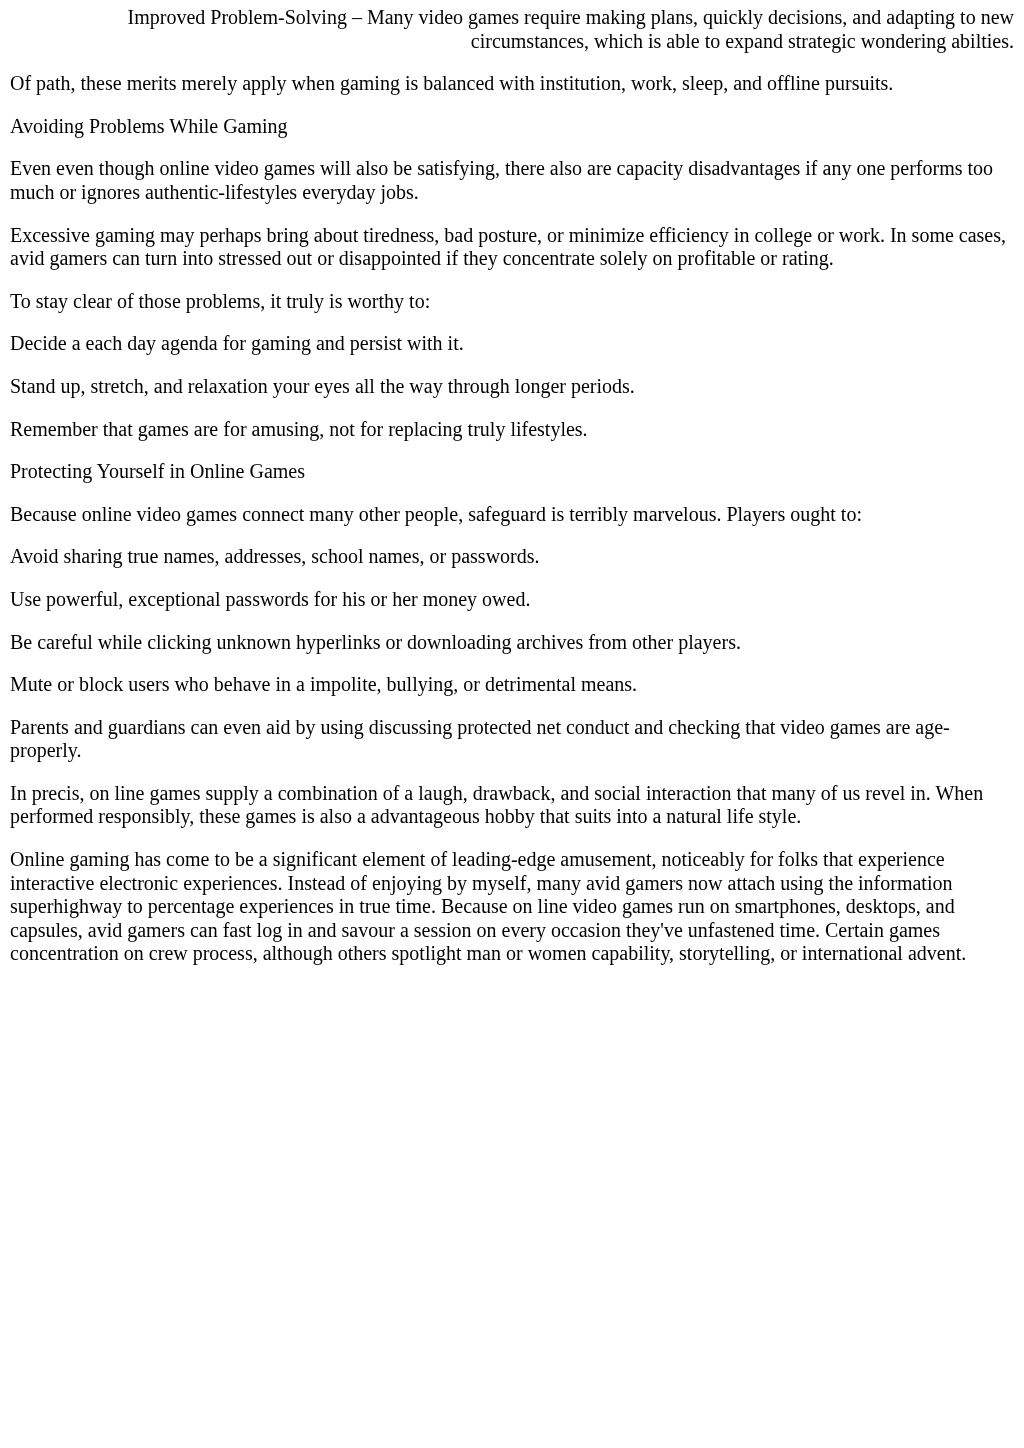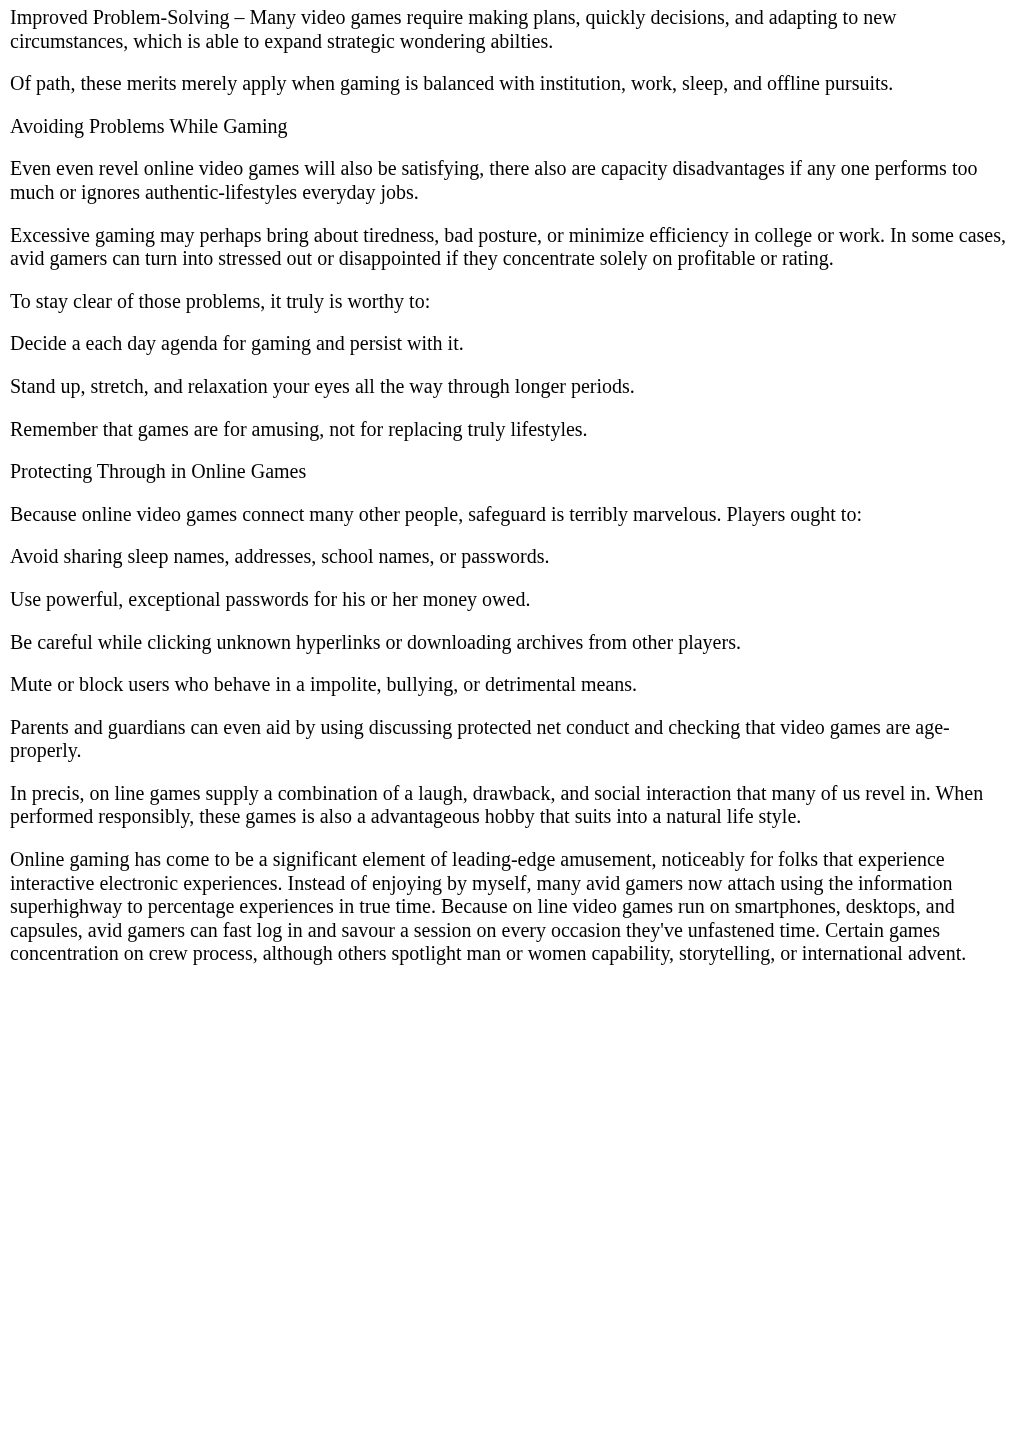--- a/index.html
+++ b/index.html
@@ -21,37 +21,38 @@
     box-sizing: border-box;
     width: 1024px;
   }
   .doc p {
     margin: 19px 0;
     text-align: left;
     word-spacing: normal;
   }
   .doc p:first-child {
     margin-top: 6px;
+    text-align: right;
   }
 </style>
 </head>
 <body>
 
 <div class="doc">
   <p>Improved Problem-Solving – Many video games require making plans, quickly decisions, and adapting to new circumstances, which is able to expand strategic wondering abilties.</p>
   <p>Of path, these merits merely apply when gaming is balanced with institution, work, sleep, and offline pursuits.</p>
   <p>Avoiding Problems While Gaming</p>
-  <p>Even even revel online video games will also be satisfying, there also are capacity disadvantages if any one performs too much or ignores authentic-lifestyles everyday jobs.</p>
+  <p>Even even though online video games will also be satisfying, there also are capacity disadvantages if any one performs too much or ignores authentic-lifestyles everyday jobs.</p>
   <p>Excessive gaming may perhaps bring about tiredness, bad posture, or minimize efficiency in college or work. In some cases, avid gamers can turn into stressed out or disappointed if they concentrate solely on profitable or rating.</p>
   <p>To stay clear of those problems, it truly is worthy to:</p>
   <p>Decide a each day agenda for gaming and persist with it.</p>
   <p>Stand up, stretch, and relaxation your eyes all the way through longer periods.</p>
   <p>Remember that games are for amusing, not for replacing truly lifestyles.</p>
-  <p>Protecting Through in Online Games</p>
+  <p>Protecting Yourself in Online Games</p>
   <p>Because online video games connect many other people, safeguard is terribly marvelous. Players ought to:</p>
-  <p>Avoid sharing sleep names, addresses, school names, or passwords.</p>
+  <p>Avoid sharing true names, addresses, school names, or passwords.</p>
   <p>Use powerful, exceptional passwords for his or her money owed.</p>
   <p>Be careful while clicking unknown hyperlinks or downloading archives from other players.</p>
   <p>Mute or block users who behave in a impolite, bullying, or detrimental means.</p>
   <p>Parents and guardians can even aid by using discussing protected net conduct and checking that video games are age-properly.</p>
   <p>In precis, on line games supply a combination of a laugh, drawback, and social interaction that many of us revel in. When performed responsibly, these games is also a advantageous hobby that suits into a natural life style.</p>
   <p>Online gaming has come to be a significant element of leading-edge amusement, noticeably for folks that experience interactive electronic experiences. Instead of enjoying by myself, many avid gamers now attach using the information superhighway to percentage experiences in true time. Because on line video games run on smartphones, desktops, and capsules, avid gamers can fast log in and savour a session on every occasion they've unfastened time. Certain games concentration on crew process, although others spotlight man or women capability, storytelling, or international advent.</p>
 </div>
 
 </body></html>

